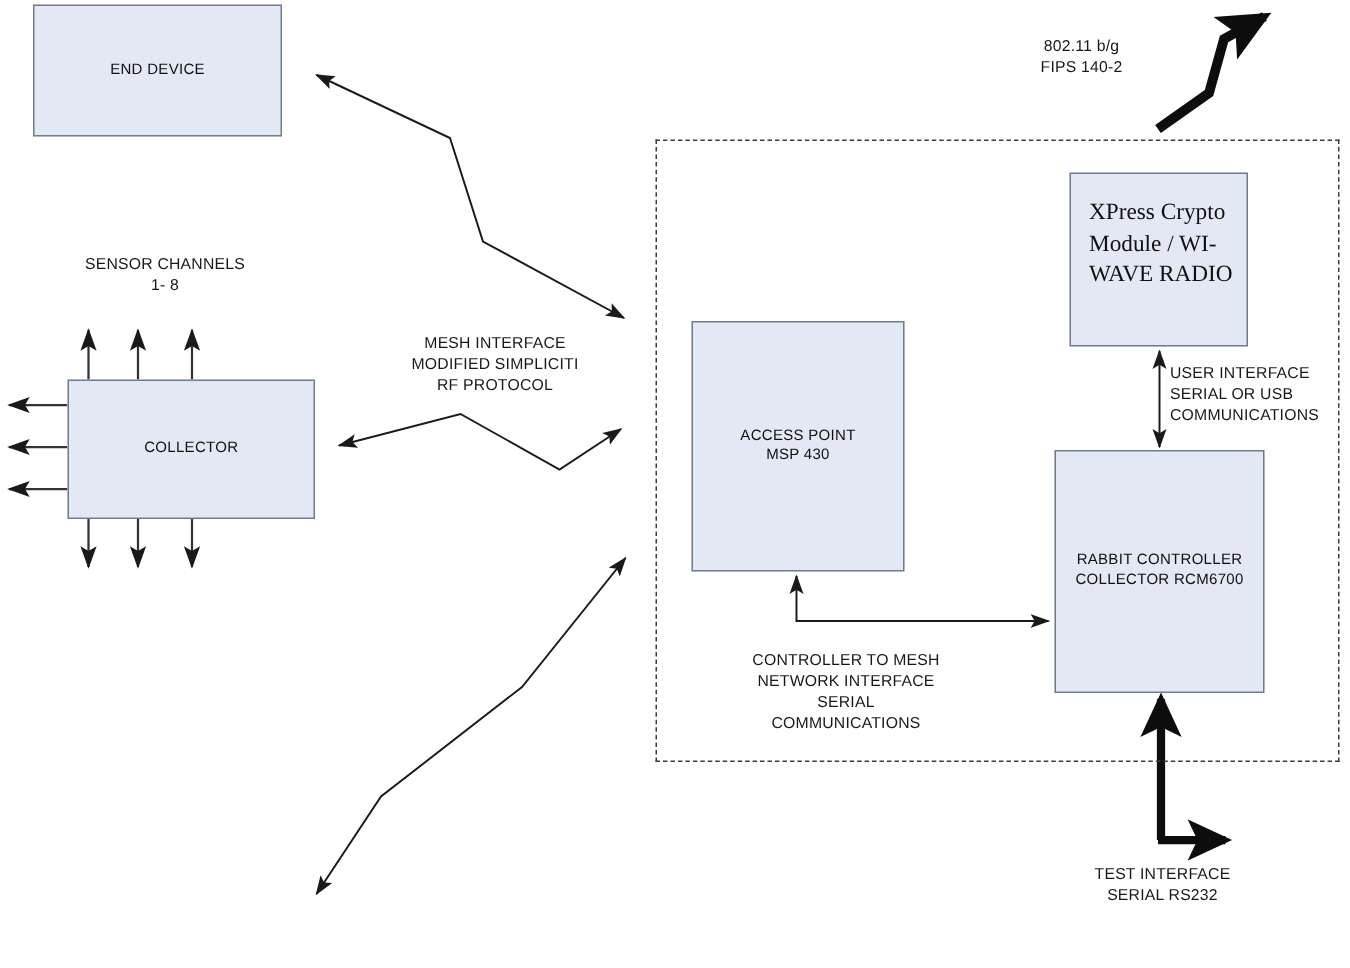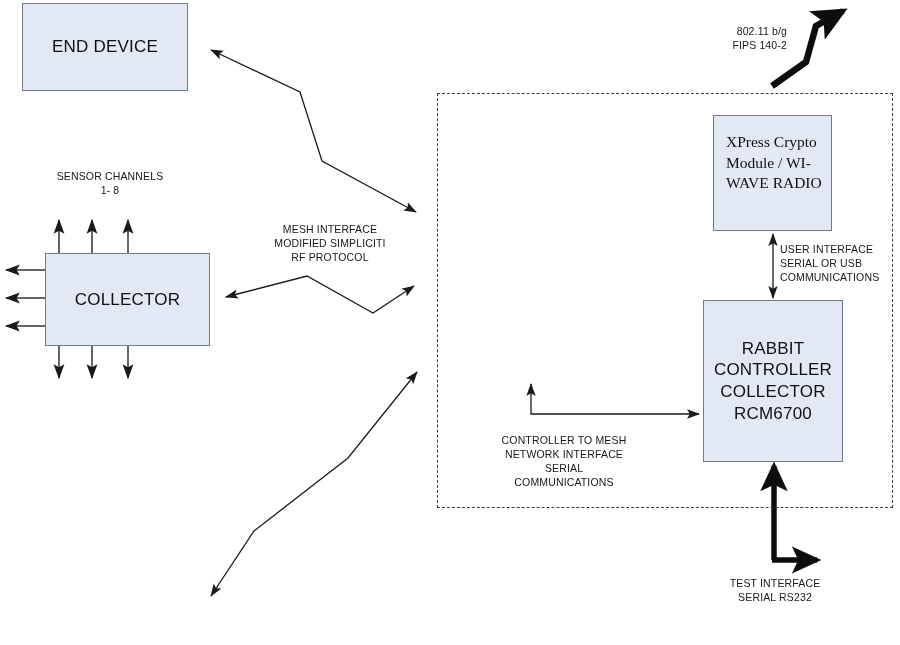--- a/index.html
+++ b/index.html
@@ -30,21 +30,21 @@
     position: absolute;
     box-sizing: border-box;
     background: #e3e9f4;
     border: 1.5px solid #707c8c;
     display: flex;
     align-items: center;
     justify-content: center;
     text-align: center;
   }
   .node .node-label {
-    font-size: 17px;
+    font-size: 10px;
     color: #0f0f14;
     line-height: 1.28;
     letter-spacing: 0.2px;
     white-space: pre-line;
   }
   .node.serif {
     align-items: flex-start;
     justify-content: flex-start;
     padding: 16px 0 0 12px;
   }
@@ -153,38 +153,42 @@
 
   <div class="node" style="left:22px; top:3px; width:166px; height:88px;">
     <span class="node-label">END DEVICE</span>
   </div>
 
   <div class="node" style="left:45px; top:253px; width:165px; height:93px;">
     <span class="node-label">COLLECTOR</span>
   </div>
 
 
+  <div class="node" style="left:461px; top:214px; width:142px; height:167px;">
+    <span class="node-label">ACCESS POINT
+MSP 430</span>
+  </div>
 
   <div class="node serif" style="left:713px; top:115px; width:119px; height:116px;">
     <span class="node-label">XPress Crypto Module / WI-WAVE RADIO</span>
   </div>
 
   <div class="node" style="left:703px; top:300px; width:140px; height:162px;">
     <span class="node-label">RABBIT CONTROLLER
 COLLECTOR RCM6700</span>
   </div>
 
   <div class="caption" style="left:36px; top:170px; width:148px;">SENSOR CHANNELS
 1- 8</div>
 
   <div class="caption" style="left:243px; top:223px; width:174px;">MESH INTERFACE
 MODIFIED SIMPLICITI
 RF PROTOCOL</div>
 
-  <div class="caption" style="left:655px; top:25px; width:132px; text-align:right;">802.11 b/g
+  <div class="caption" style="left:655px; top:25px; width:132px; text-align:center;">802.11 b/g
 FIPS 140-2</div>
 
   <div class="caption" style="left:780px; top:243px; width:120px; text-align:left;">USER INTERFACE
 SERIAL OR USB
 COMMUNICATIONS</div>
 
   <div class="caption" style="left:489px; top:434px; width:150px;">CONTROLLER TO MESH
 NETWORK INTERFACE
 SERIAL
 COMMUNICATIONS</div>

